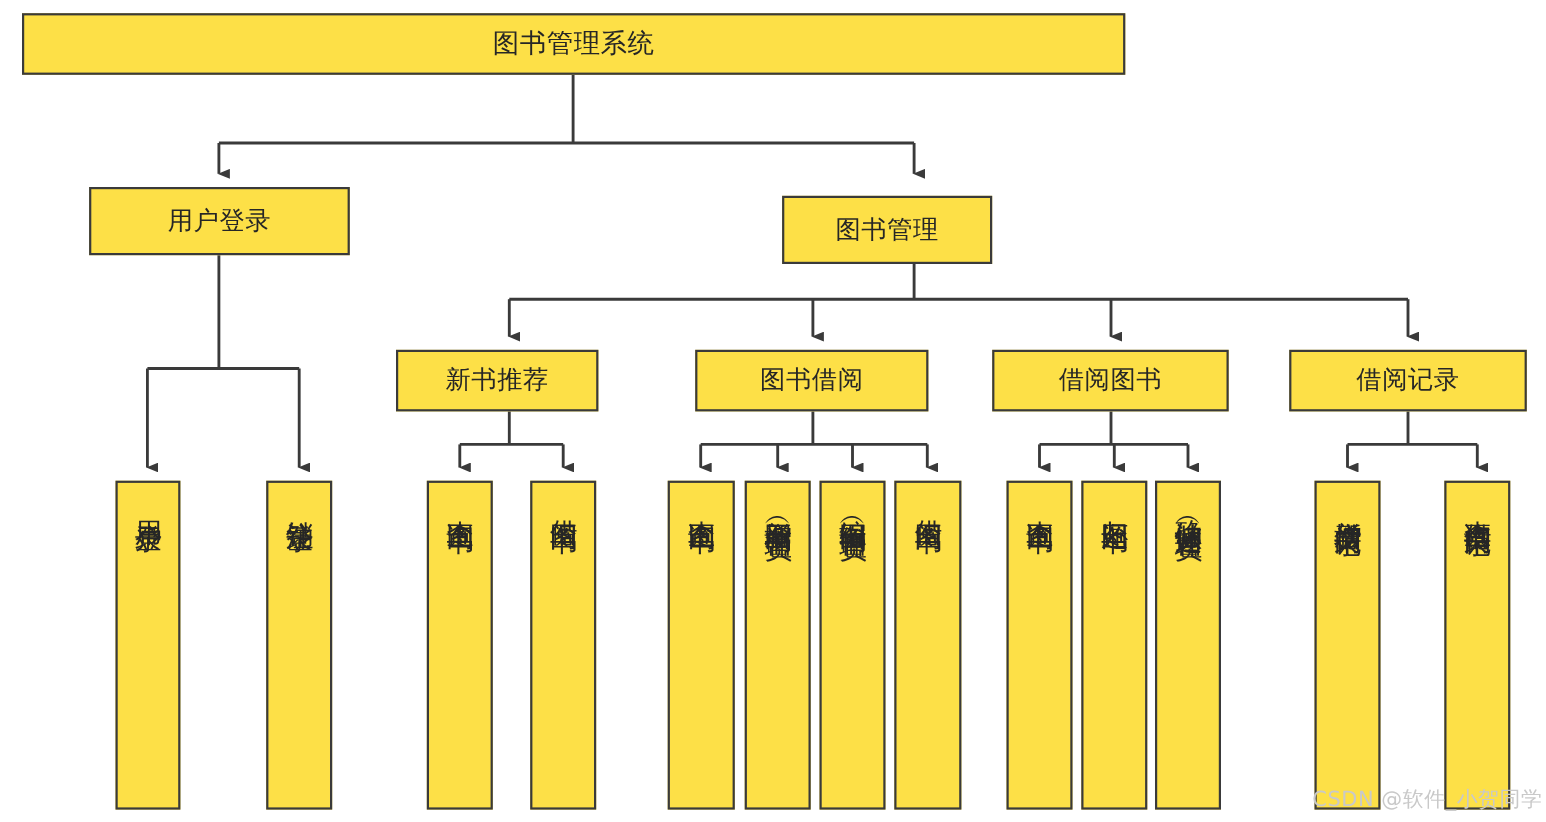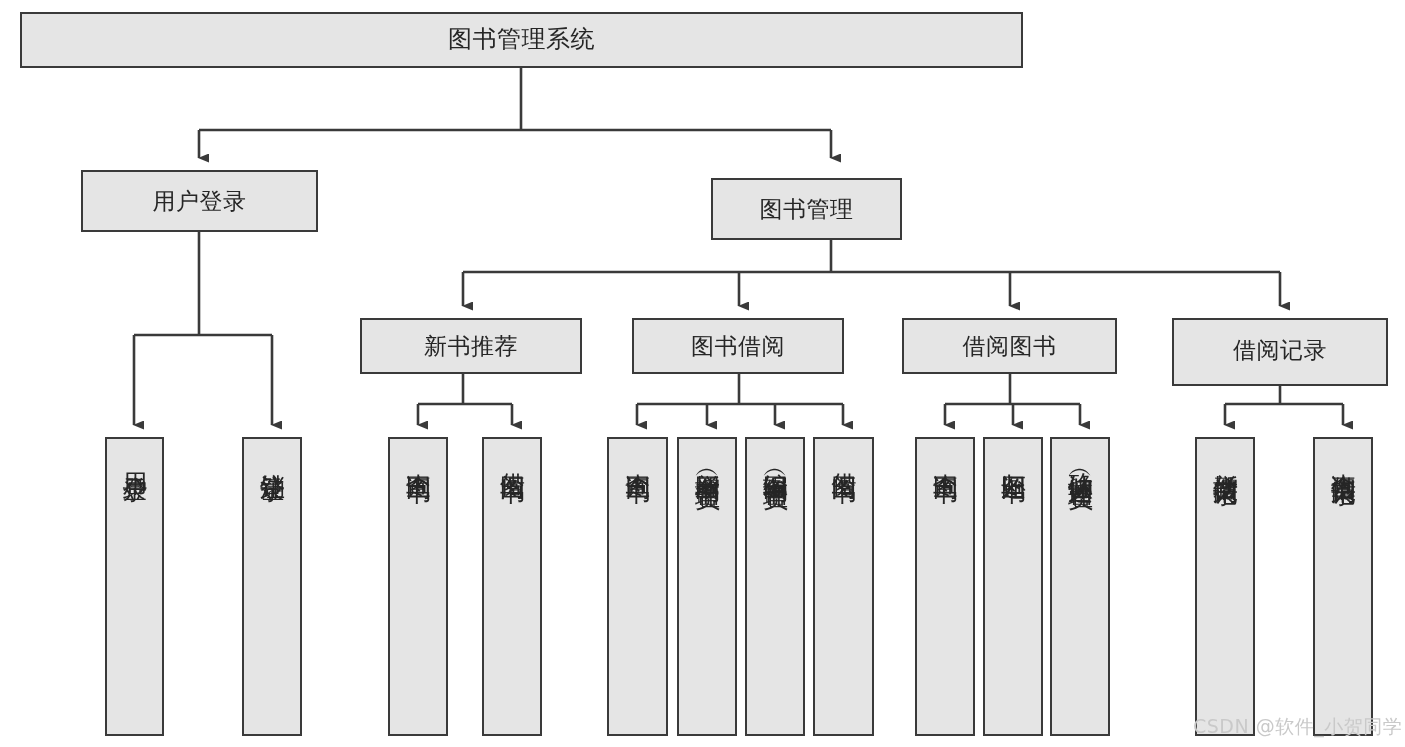--- a/index.html
+++ b/index.html
@@ -22,21 +22,21 @@
     position: absolute;
     left: 0;
     top: 0;
     width: 1405px;
     height: 747px;
     pointer-events: none;
   }
   .node {
     position: absolute;
     box-sizing: border-box;
-    background: #e5e5e5;
+    background: #fde047;
     border: 2px solid #3a3a3a;
     display: flex;
     align-items: center;
     justify-content: center;
     color: #262626;
   }
   .node .label {
     display: block;
     text-align: center;
     line-height: 1.16;
@@ -135,30 +135,30 @@
     <span class="label">图书管理系统</span>
   </div>
 
   <div class="node horiz" style="left:81px; top:170px; width:237px; height:62px;">
     <span class="label">用户登录</span>
   </div>
   <div class="node horiz" style="left:711px; top:178px; width:191px; height:62px;">
     <span class="label">图书管理</span>
   </div>
 
-  <div class="node horiz" style="left:360px; top:318px; width:222px; height:56px;">
+  <div class="node horiz" style="left:360px; top:318px; width:184px; height:56px;">
     <span class="label">新书推荐</span>
   </div>
   <div class="node horiz" style="left:632px; top:318px; width:212px; height:56px;">
     <span class="label">图书借阅</span>
   </div>
   <div class="node horiz" style="left:902px; top:318px; width:215px; height:56px;">
     <span class="label">借阅图书</span>
   </div>
-  <div class="node horiz" style="left:1172px; top:318px; width:216px; height:68px;font-family:Liberation Mono, monospace;">
+  <div class="node horiz" style="left:1172px; top:318px; width:216px; height:56px;">
     <span class="label">借阅记录</span>
   </div>
 
   <div class="node leaf" style="left:105px; top:437px; width:59px; height:299px;">
     <span class="label">用户登录</span>
   </div>
   <div class="node leaf" style="left:242px; top:437px; width:60px; height:299px;">
     <span class="label">注销登录</span>
   </div>
 

